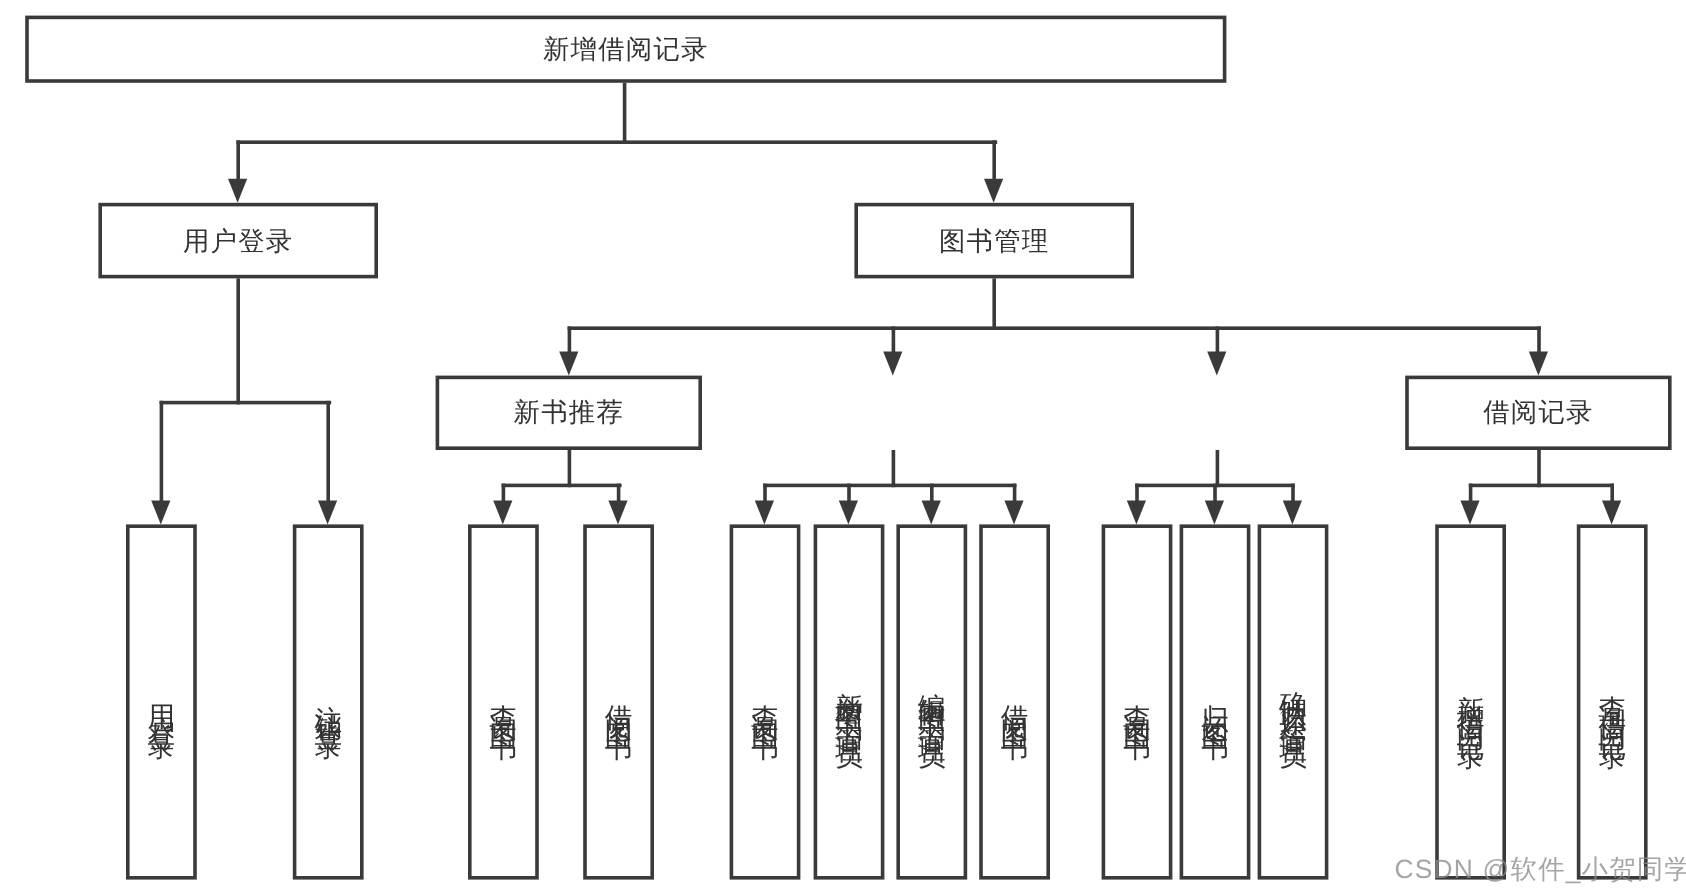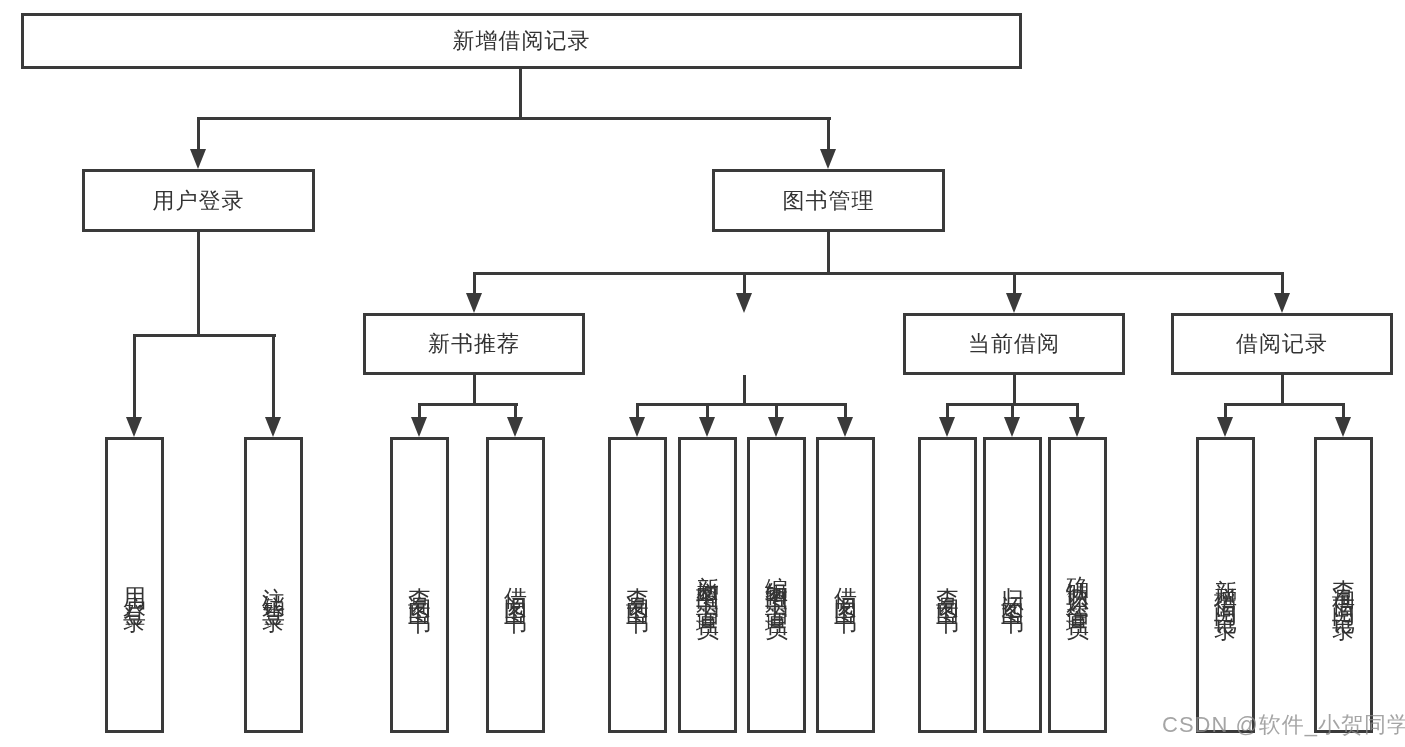--- a/index.html
+++ b/index.html
@@ -68,21 +68,20 @@
 <body>
 
 <div class="canvas">
 
   <div class="box" style="left:21px;top:13px;width:1001px;height:56px">新增借阅记录</div>
 
   <div class="box" style="left:82px;top:169px;width:233px;height:63px">用户登录</div>
   <div class="box" style="left:363px;top:313px;width:222px;height:62px">新书推荐</div>
 
   <div class="box" style="left:712px;top:169px;width:233px;height:63px">图书管理</div>
-  <div class="box" style="left:903px;top:313px;width:222px;height:62px">当前借阅</div>
   <div class="box" style="left:1171px;top:313px;width:222px;height:62px">借阅记录</div>
 
   <div class="box leaf" style="left:105px;top:437px;width:59px;height:296px">
     <span class="v">用户登录</span>
   </div>
   <div class="box leaf" style="left:244px;top:437px;width:59px;height:296px">
     <span class="v">注销登录</span>
   </div>
 
   <div class="box leaf" style="left:390px;top:437px;width:59px;height:296px">

